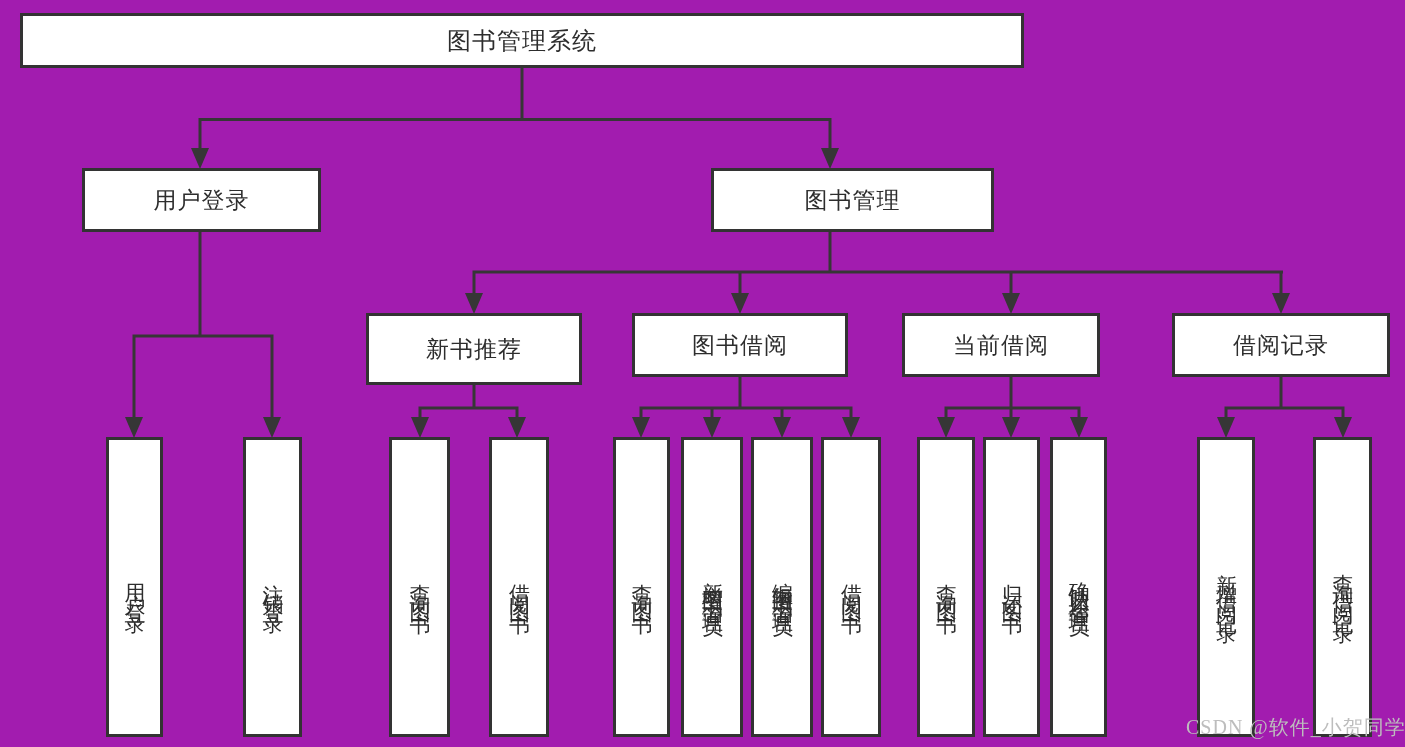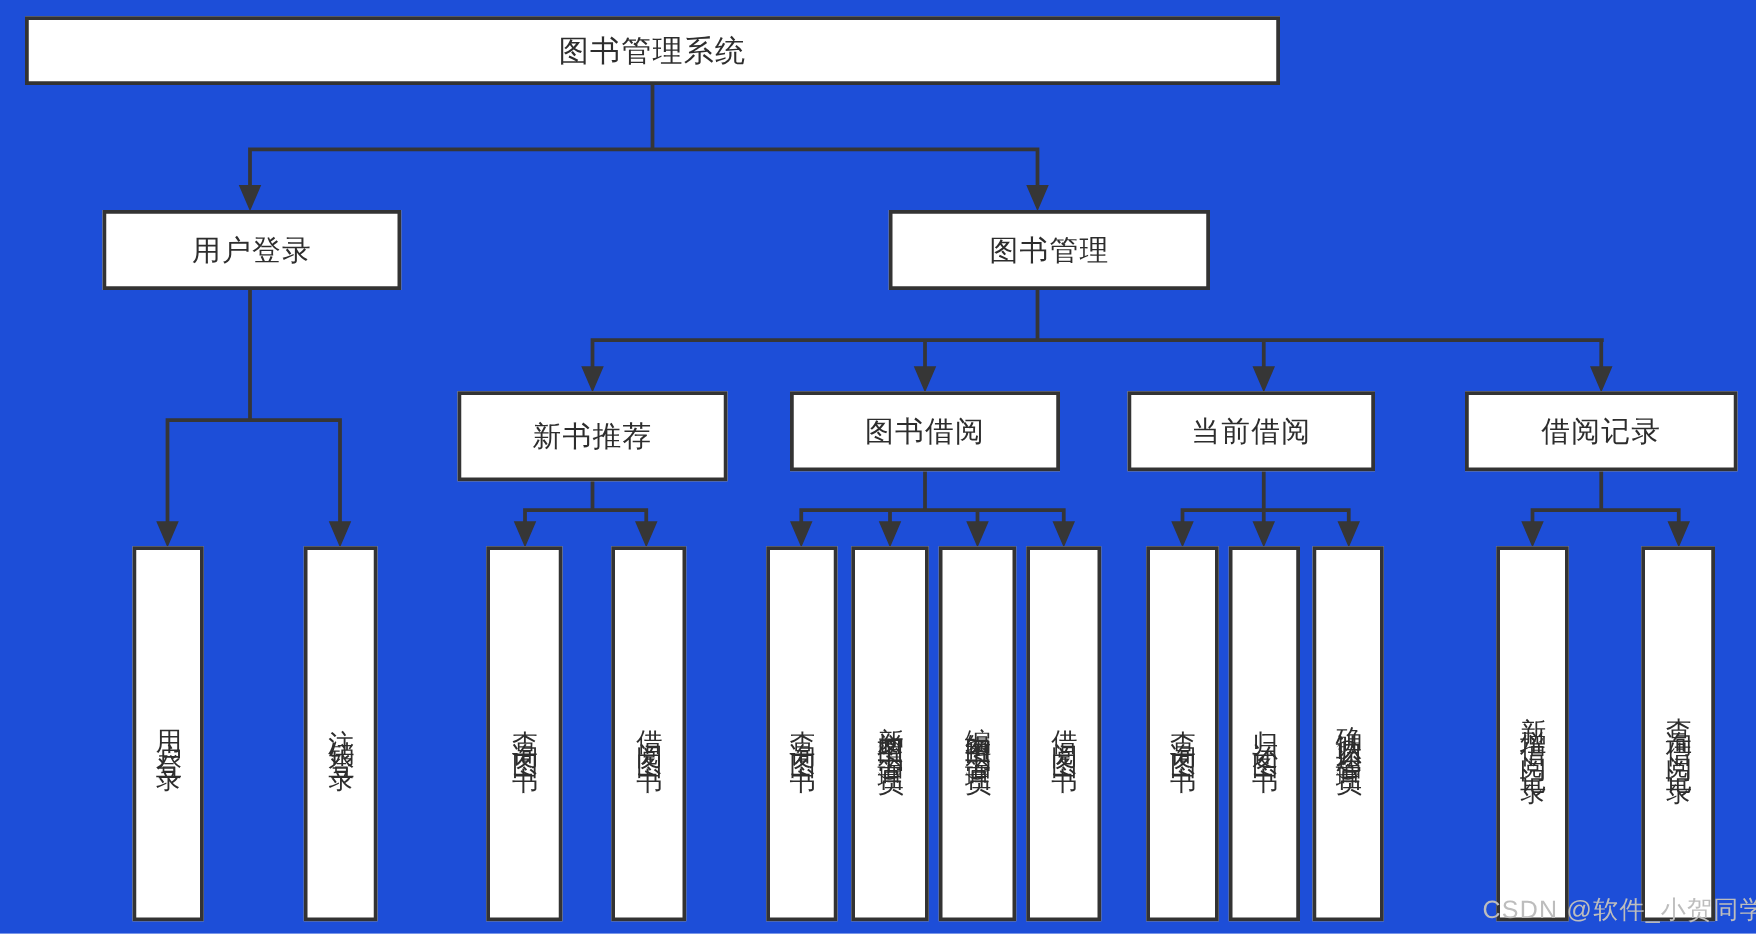--- a/index.html
+++ b/index.html
@@ -1,18 +1,18 @@
 <!DOCTYPE html>
 <html><head>
 <meta charset="utf-8">
 <style>
   html,body { margin:0; padding:0; background:#ffffff; }
   .canvas {
-    position:relative; width:1405px; height:747px; background:#1d4ed8;
-    font-family:Liberation Sans, sans-serif; color:#2d2d2d;
+    position:relative; width:1405px; height:747px; background:#a21caf;
+    font-family:Liberation Serif, serif; color:#2d2d2d;
     overflow:hidden;
   }
   .box {
     position:absolute; box-sizing:border-box;
     border:3px solid #333333; background:#ffffff;
     display:flex; align-items:center; justify-content:center;
     text-align:center;
   }
   .hbox { font-size:23px; letter-spacing:1px; }
   .root { font-size:24px; }
@@ -84,21 +84,21 @@
              M937,417 h18 l-9,21 z
              M1002,417 h18 l-9,21 z
              M1070,417 h18 l-9,21 z
              M1217,417 h18 l-9,21 z
              M1334,417 h18 l-9,21 z"></path>
   </svg>
 
   <div class="box hbox root" style="left:20px;top:13px;width:1004px;height:55px;">图书管理系统</div>
 
   <div class="box hbox" style="left:82px;top:168px;width:239px;height:64px;">用户登录</div>
-  <div class="box hbox" style="left:711px;top:168px;width:257px;height:64px;">图书管理</div>
+  <div class="box hbox" style="left:711px;top:168px;width:283px;height:64px;">图书管理</div>
 
   <div class="box hbox" style="left:366px;top:313px;width:216px;height:72px;">新书推荐</div>
   <div class="box hbox" style="left:632px;top:313px;width:216px;height:64px;">图书借阅</div>
   <div class="box hbox" style="left:902px;top:313px;width:198px;height:64px;">当前借阅</div>
   <div class="box hbox" style="left:1172px;top:313px;width:218px;height:64px;">借阅记录</div>
 
   <div class="box vbox" style="left:106px;top:437px;width:57px;height:300px;">用户登录</div>
   <div class="box vbox" style="left:243px;top:437px;width:59px;height:300px;">注销登录</div>
 
   <div class="box vbox" style="left:389px;top:437px;width:61px;height:300px;">查询图书</div>

